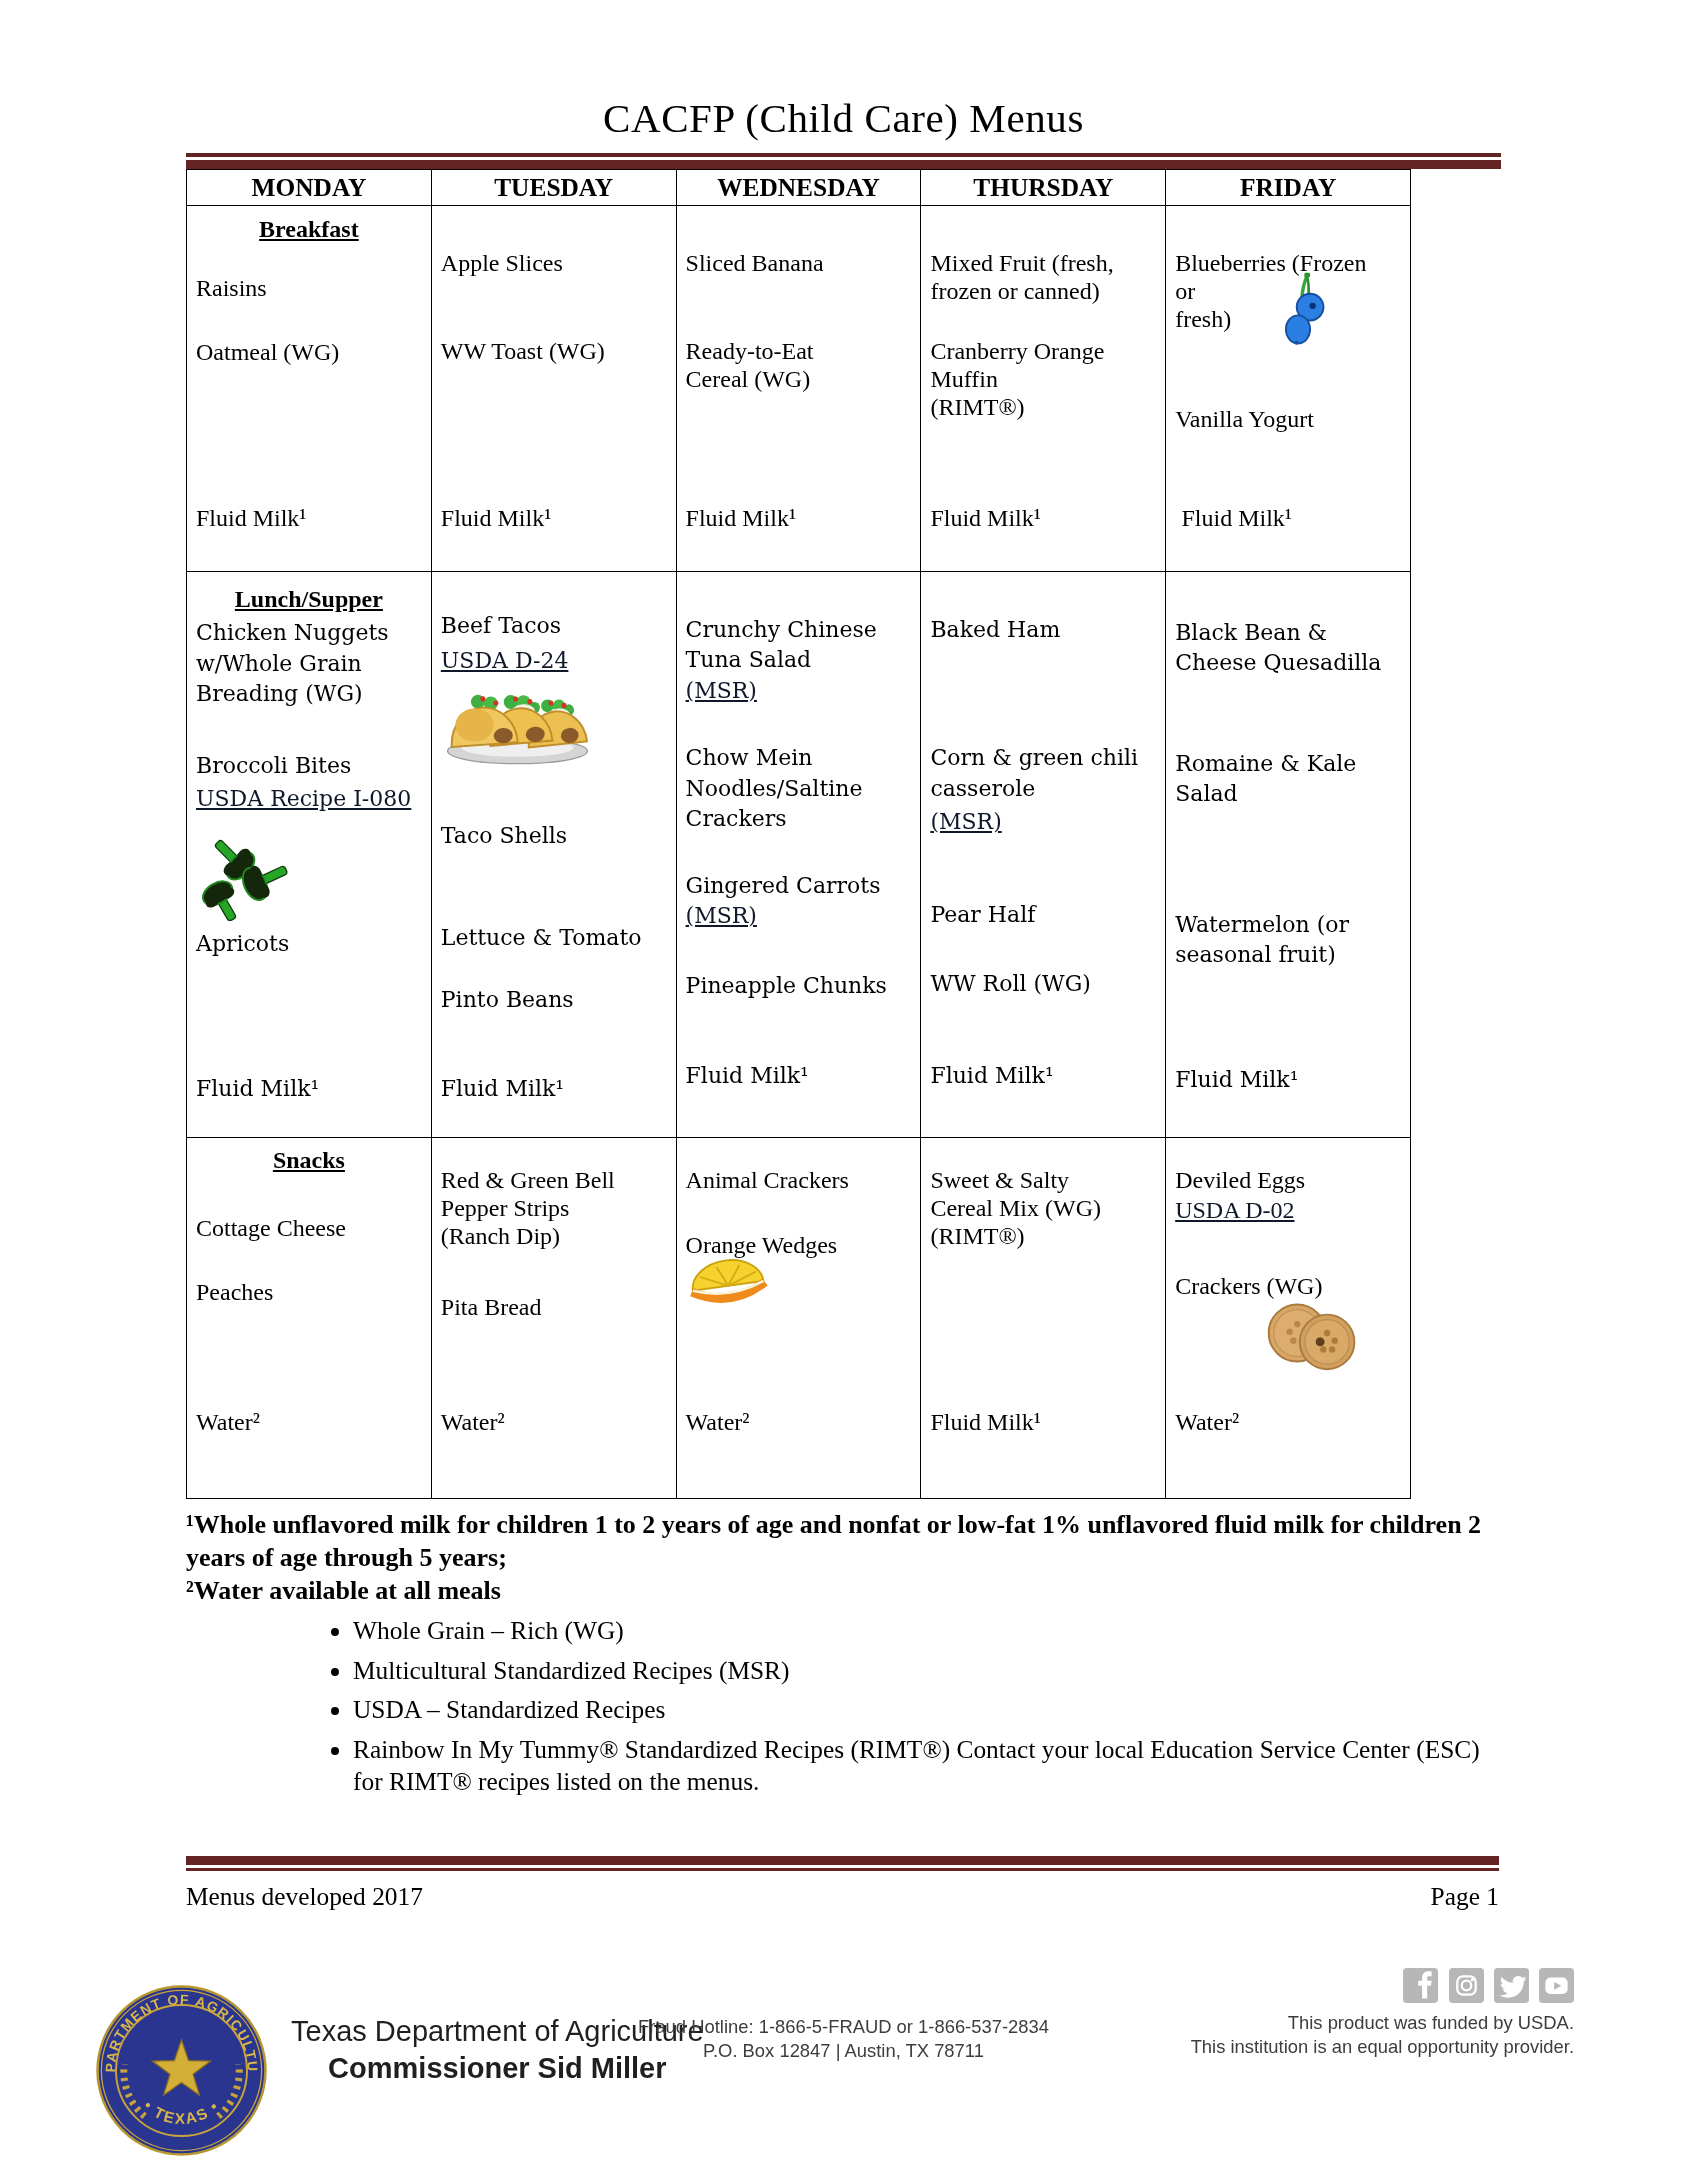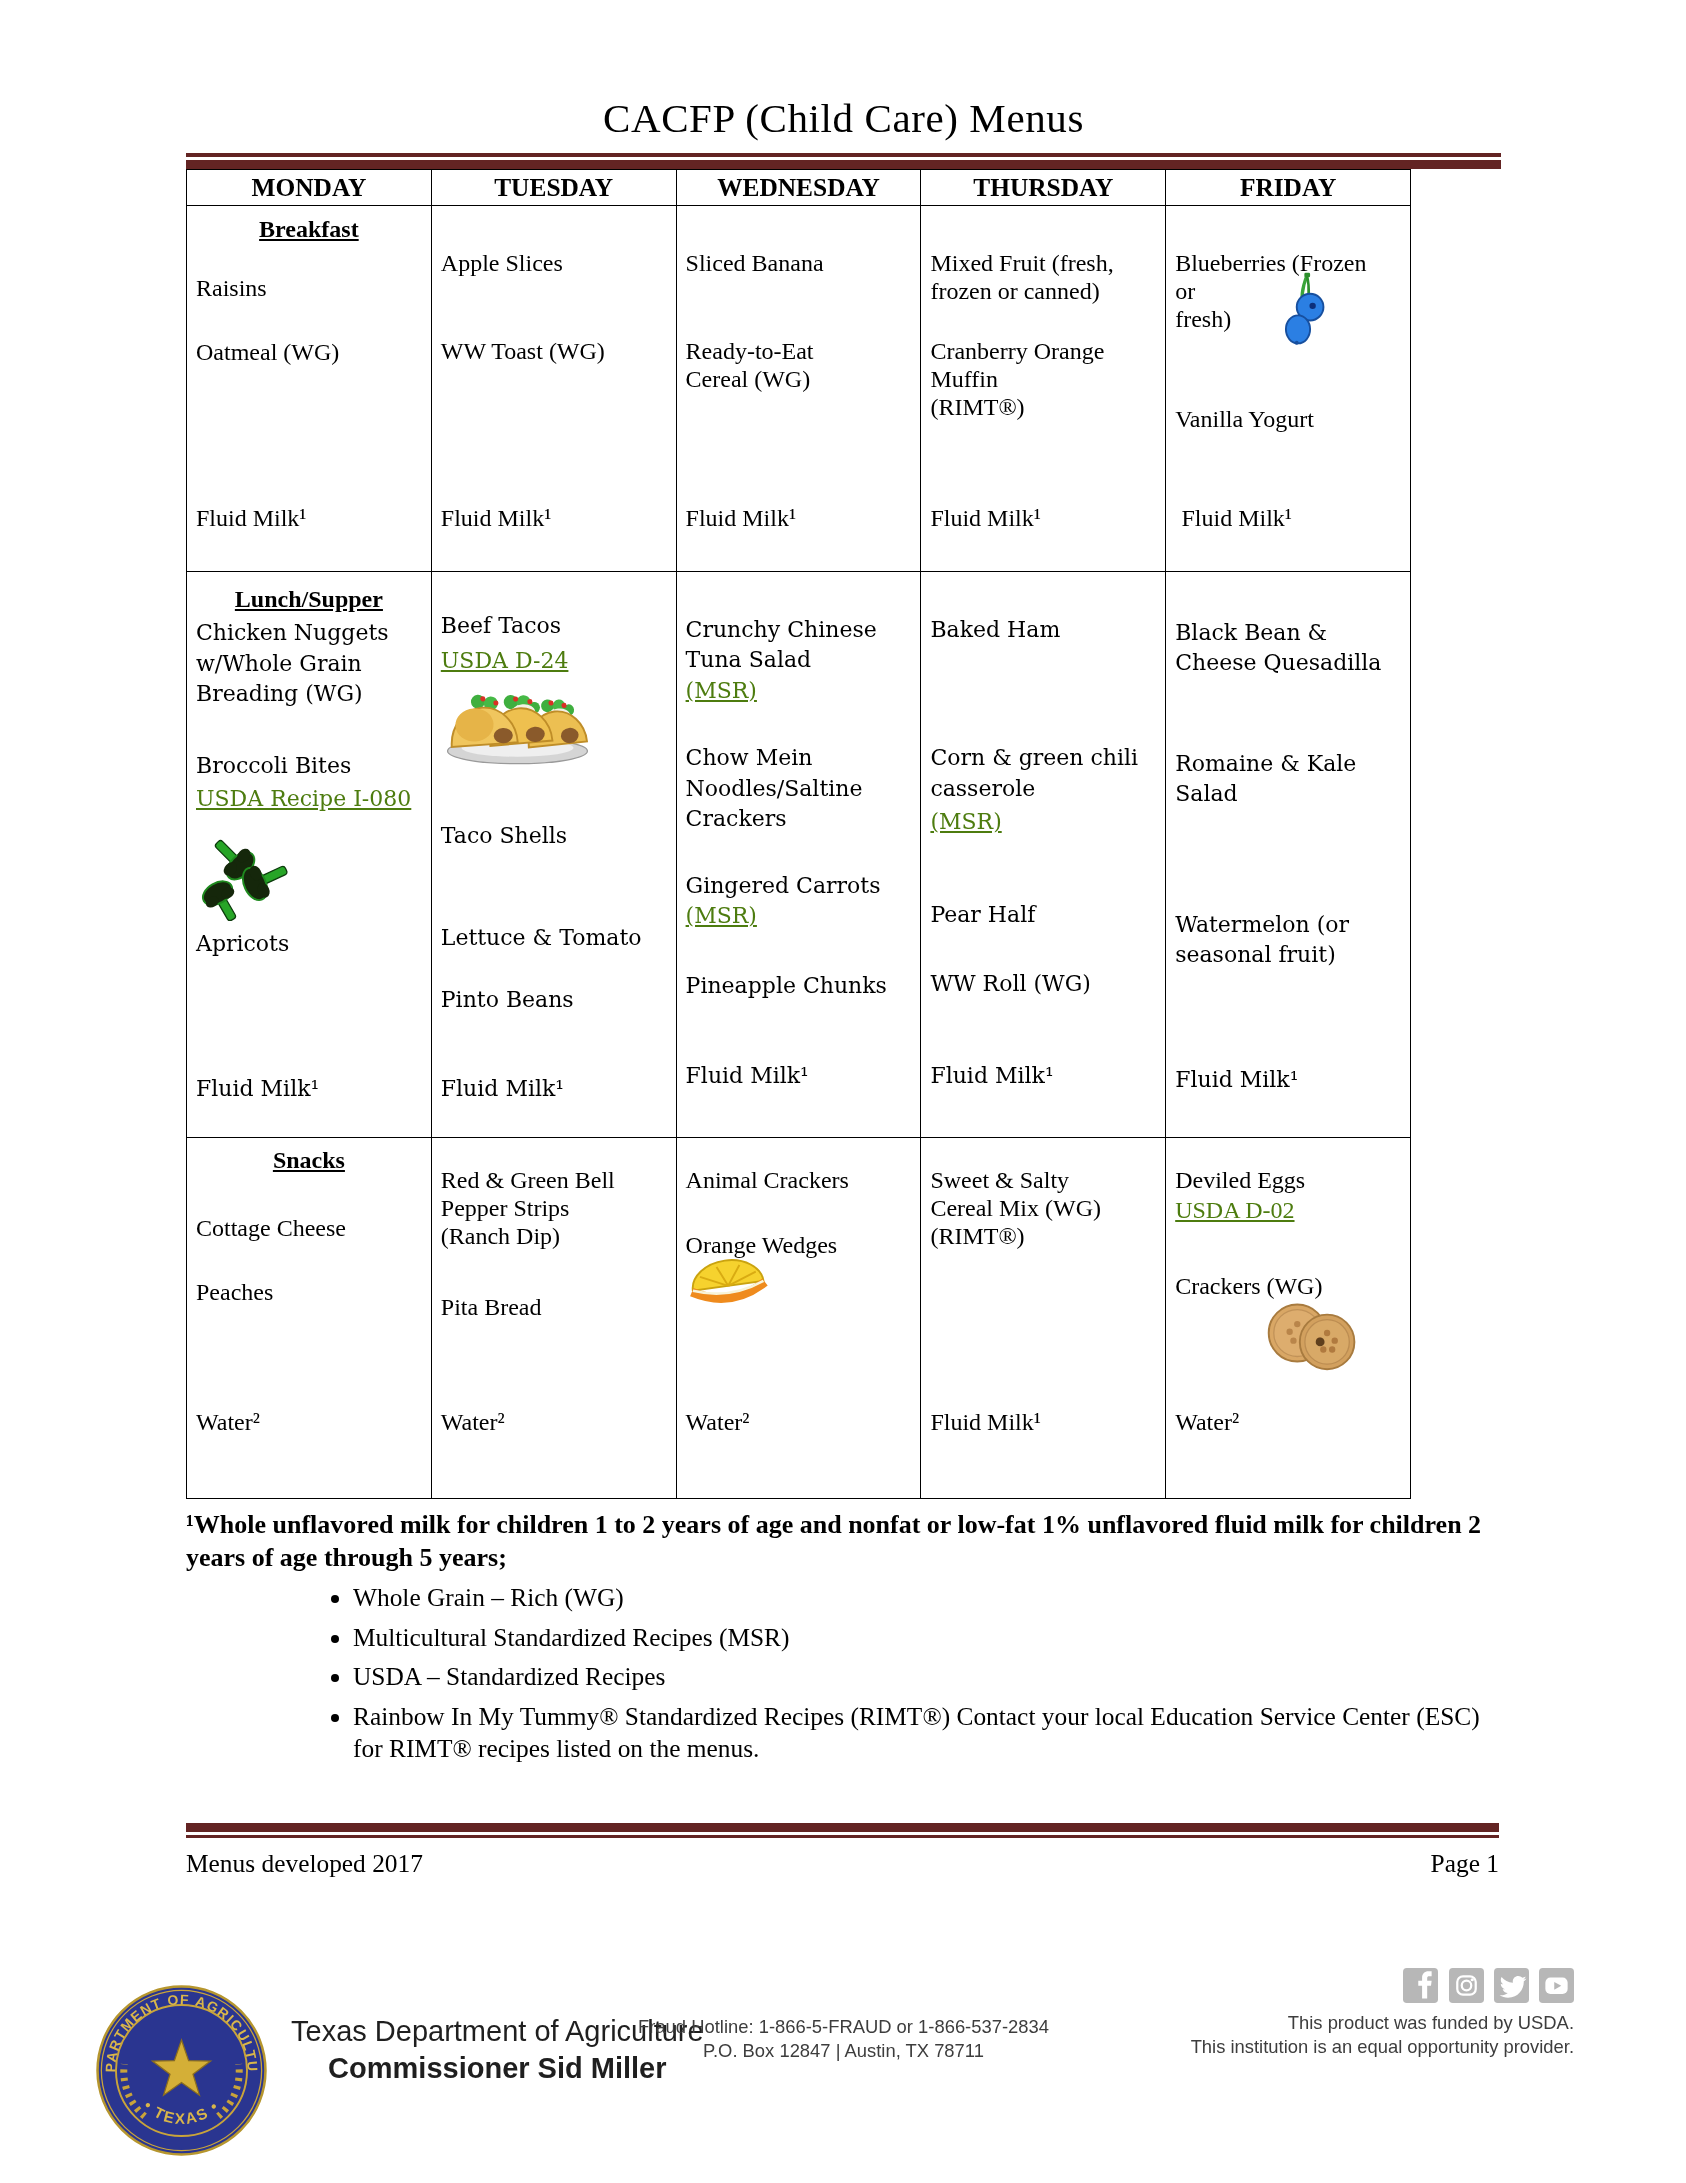--- a/index.html
+++ b/index.html
@@ -17,21 +17,21 @@
   table.menu { border-collapse:collapse; table-layout:fixed; width:1225px; }
   table.menu th, table.menu td { border:1.9px solid #000; }
   table.menu th { font-size:25.4px; font-weight:bold; height:36px; text-align:center; vertical-align:middle; }
   td.cell { position:relative; vertical-align:top; padding:5.1px 9px; font-size:24px; line-height:28px; }
   tr.row-breakfast { height:366px; }
   tr.row-lunch { height:566px; }
   tr.row-snacks { height:361px; }
   tr.row-lunch td.cell { font-family:"DejaVu Serif", serif; font-size:22px; line-height:30.5px; }
   .it { white-space:pre-line; }
   .lbl { font-weight:bold; text-decoration:underline;text-align:center; }
-  .lnk { color:#4d7c0f; text-decoration:underline; cursor:pointer; }
+  .lnk { color:#0f172a; text-decoration:underline; cursor:pointer; }
   .bev { position:absolute; left:9px; }
   .art { display:block; }
   .foot { margin-top:9px; width:1313px; }
   .fnote { font-size:26px; font-weight:bold; line-height:33px; }
   .foot ul { margin-top:7.6px; padding-left:167px; }
   .foot li { font-size:25.4px; line-height:32px; margin-top:7.6px; }
   .rule-bottom { margin-top:59px; width:1313px; }
   .rule-bottom .thick { height:9px; background:#632423; }
   .rule-bottom .thin { height:3.2px; background:#632423; margin-top:3.2px; }
   .devrow { margin-top:10.2px; width:1313px; display:flex; justify-content:space-between; font-size:25.4px; }
@@ -270,20 +270,21 @@
             <circle cx="88" cy="66" r="7" fill="#5f3f1d"></circle>
           </svg>
           <div class="it bev" style="top:270px">Water²</div>
         </td>
       </tr>
     </tbody>
       </table>
 
     <div class="foot">
       <div class="fnote">¹Whole unflavored milk for children 1 to 2 years of age and nonfat or low-fat 1% unflavored fluid milk for children 2 years of age through 5 years;</div>
+      <div class="fnote">²Water available at all meals</div>
       <ul>
         <li>Whole Grain – Rich (WG)</li>
         <li>Multicultural Standardized Recipes (MSR)</li>
         <li>USDA – Standardized Recipes</li>
         <li>Rainbow In My Tummy® Standardized Recipes (RIMT®) Contact your local Education Service Center (ESC) for RIMT® recipes listed on the menus.</li>
       </ul>
     </div>
 
     <div class="rule-bottom">
       <div class="thick"></div>

